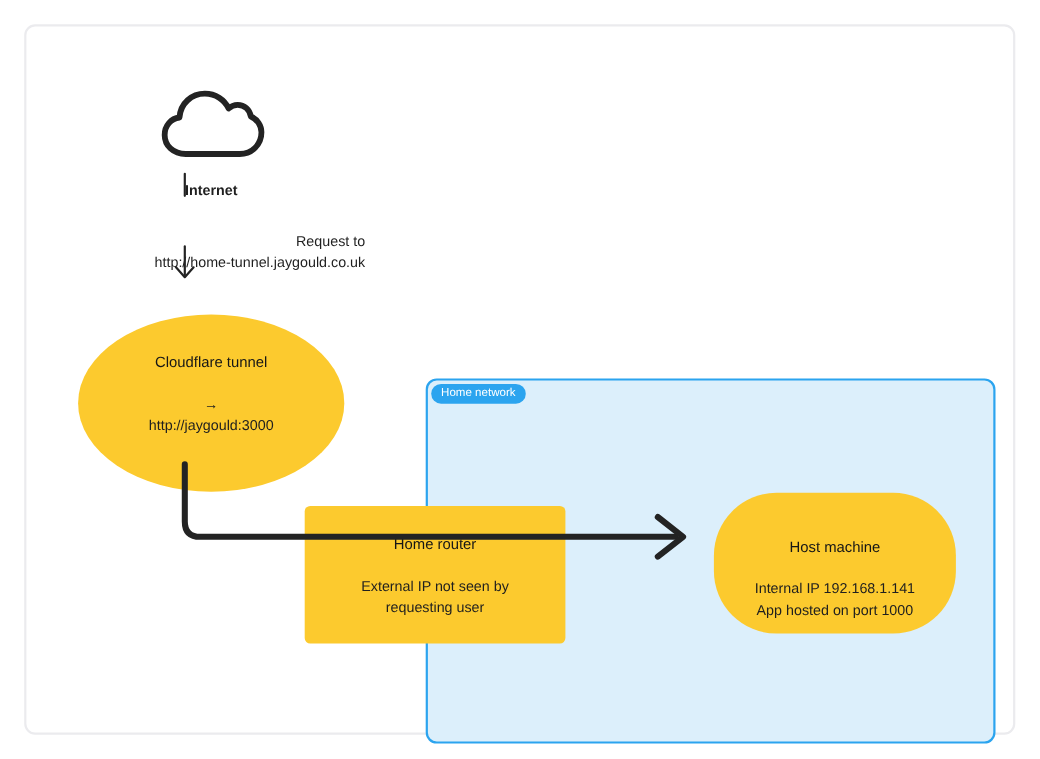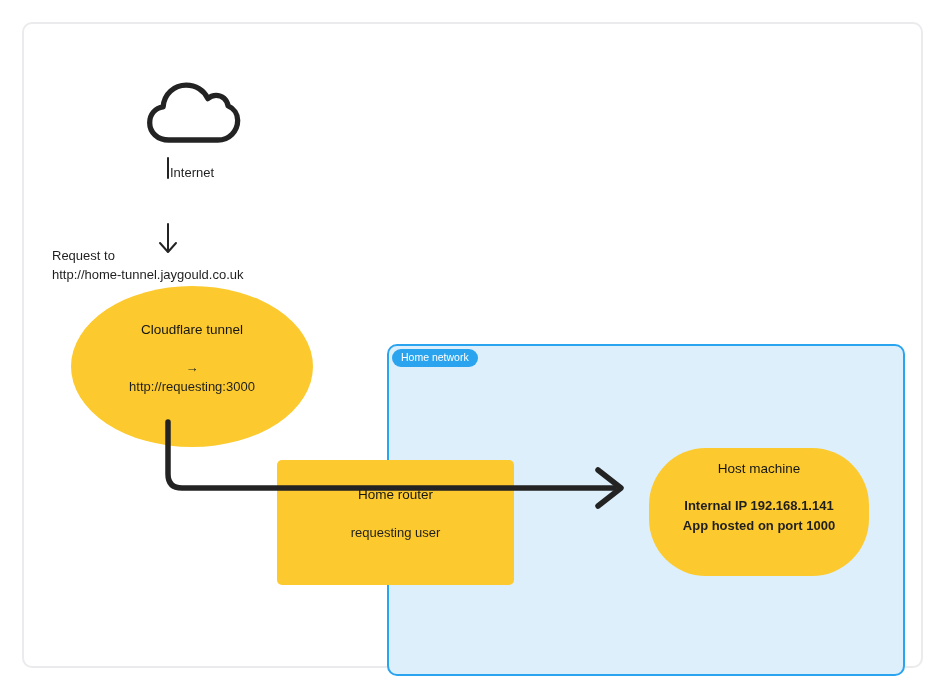--- a/index.html
+++ b/index.html
@@ -13,40 +13,40 @@
   *{box-sizing:border-box;}
   html,body{margin:0;padding:0;background:#ffffff;}
   body{font-family:"Liberation Sans","DejaVu Sans",sans-serif;color:var(--text);}
   .canvas{position:relative;width:945px;height:690px;background:#ffffff;overflow:hidden;}
   .frame{position:absolute;left:22px;top:22px;width:901px;height:646px;
          border:2px solid var(--frame);border-radius:10px;background:#ffffff;}
 
   .cloud{position:absolute;left:118px;top:52px;width:100px;height:78px;z-index:2;}
 
   .internet-label{position:absolute;left:68px;top:140px;width:200px;text-align:center;
-                  font-size:13px;line-height:17px;z-index:2;}
+                  font-size:13px;line-height:17px;z-index:2;font-weight:bold;}
 
-  .request-text{position:absolute;left:28px;top:186px;width:280px;text-align:left;
-                font-size:13px;line-height:19px;z-index:2;margin-top:36px;}
+  .request-text{position:absolute;left:28px;top:186px;width:280px;text-align:right;
+                font-size:13px;line-height:19px;z-index:2;}
 
   .network{position:absolute;left:363px;top:320px;width:518px;height:332px;
            background:var(--light-blue);border:2px solid var(--blue);border-radius:10px;z-index:1;}
   .network-pill{position:absolute;left:3px;top:3px;background:var(--blue);color:#ffffff;
                 font-size:10.5px;line-height:13px;padding:2px 9px 3px 9px;border-radius:9px;}
 
   .node{position:absolute;background:var(--yellow);text-align:center;z-index:2;
         font-size:13px;line-height:19px;color:var(--text);}
   .node-title{font-weight:normal;font-size:13.5px;line-height:19px;color:#161616;}
   .node-gap{height:19px;}
 
   .ellipse{left:47px;top:262px;width:242px;height:161px;border-radius:50%;padding-top:34px;}
   .router{left:253px;top:436px;width:237px;height:125px;border-radius:5px;padding-top:25px;}
-  .host{left:625px;top:424px;width:220px;height:128px;border-radius:57px;padding-top:11px;}
+  .host{left:625px;top:424px;width:220px;height:128px;border-radius:57px;padding-top:40px;}
   .host .node-gap{height:18px;}
-  .host .node-line{line-height:20px;font-weight:bold;}
+  .host .node-line{line-height:20px;}
 
   .connectors{position:absolute;left:0;top:0;width:945px;height:690px;z-index:3;pointer-events:none;}
 </style>
 </head>
 <body>
 
 <div class="canvas">
   <div class="frame">
 
     <svg class="cloud" viewBox="0 0 104 80" aria-hidden="true">
@@ -70,26 +70,27 @@
     </div>
 
     <div class="network">
       <div class="network-pill">Home network</div>
     </div>
 
     <div class="node ellipse">
       <div class="node-title">Cloudflare tunnel</div>
       <div class="node-gap"></div>
       <div class="node-line">→</div>
-      <div class="node-line">http://requesting:3000</div>
+      <div class="node-line">http://jaygould:3000</div>
     </div>
 
     <div class="node router">
       <div class="node-title">Home router</div>
       <div class="node-gap"></div>
+      <div class="node-line">External IP not seen by</div>
       <div class="node-line">requesting user</div>
     </div>
 
     <div class="node host">
       <div class="node-title">Host machine</div>
       <div class="node-gap"></div>
       <div class="node-line">Internal IP 192.168.1.141</div>
       <div class="node-line">App hosted on port 1000</div>
     </div>
 

